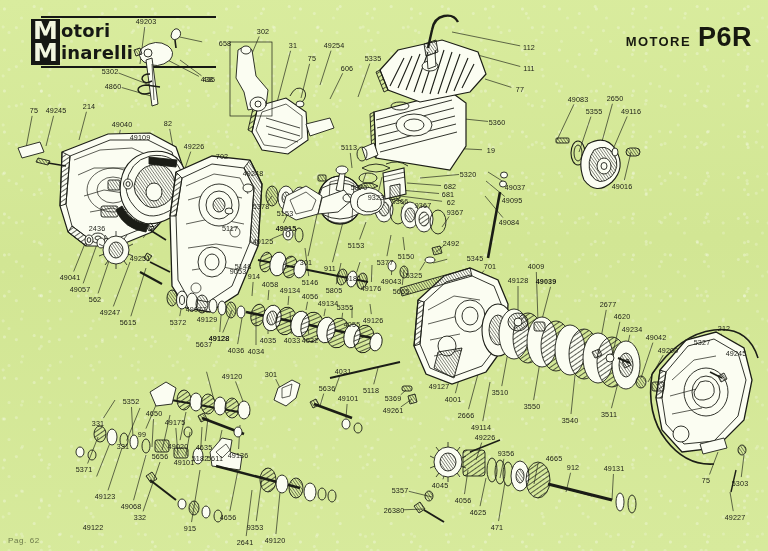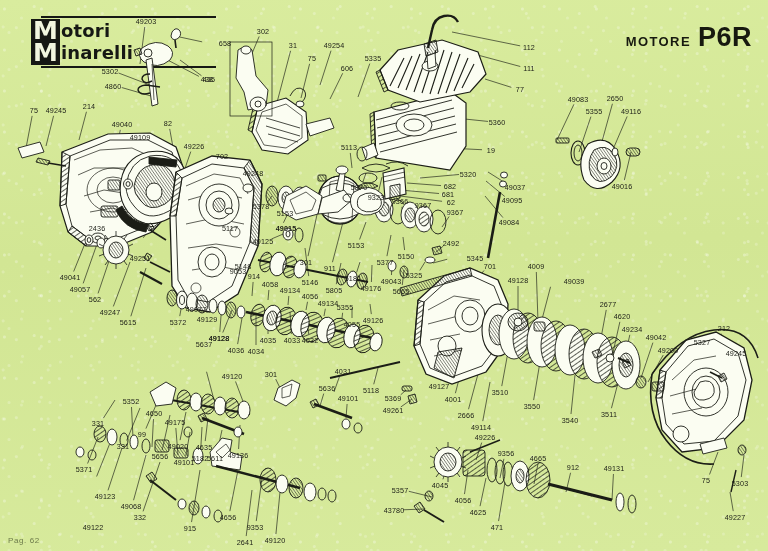--- a/index.html
+++ b/index.html
@@ -732,21 +732,21 @@
       <div class="lbl" style="left: 594px; top: 111px;">5355</div>
       <div class="lbl" style="left: 615px; top: 98px;">2650</div>
       <div class="lbl" style="left: 631px; top: 111px;">49116</div>
       <div class="lbl" style="left: 622px; top: 186px;">49016</div>
       <div class="lbl" style="left: 515px; top: 187px;">49037</div>
       <div class="lbl" style="left: 512px; top: 200px;">49095</div>
       <div class="lbl" style="left: 509px; top: 222px;">49084</div>
       <div class="lbl" style="left: 490px; top: 266px;">701</div>
       <div class="lbl" style="left: 518px; top: 280px;">49128</div>
       <div class="lbl" style="left: 536px; top: 266px;">4009</div>
-      <div class="lbl" style="left: 574px; top: 281px;">49039</div>
+      <div class="lbl" style="left: 546px; top: 281px; font-weight: bold;">49039</div>
       <div class="lbl" style="left: 439px; top: 386px;">49127</div>
       <div class="lbl" style="left: 453px; top: 399px;">4001</div>
       <div class="lbl" style="left: 466px; top: 415px;">2666</div>
       <div class="lbl" style="left: 481px; top: 427px;">49114</div>
       <div class="lbl" style="left: 500px; top: 392px;">3510</div>
       <div class="lbl" style="left: 532px; top: 406px;">3550</div>
       <div class="lbl" style="left: 570px; top: 420px;">3540</div>
       <div class="lbl" style="left: 608px; top: 304px;">2677</div>
       <div class="lbl" style="left: 622px; top: 316px;">4620</div>
       <div class="lbl" style="left: 632px; top: 329px;">49234</div>
@@ -789,20 +789,20 @@
       <div class="lbl" style="left: 348px; top: 398px;">49101</div>
       <div class="lbl" style="left: 371px; top: 390px;">5118</div>
       <div class="lbl" style="left: 393px; top: 398px;">5369</div>
       <div class="lbl" style="left: 393px; top: 410px;">49261</div>
       <div class="lbl" style="left: 485px; top: 437px;">49226</div>
       <div class="lbl" style="left: 440px; top: 485px;">4045</div>
       <div class="lbl" style="left: 463px; top: 500px;">4056</div>
       <div class="lbl" style="left: 478px; top: 512px;">4625</div>
       <div class="lbl" style="left: 497px; top: 527px;">471</div>
       <div class="lbl" style="left: 506px; top: 453px;">9356</div>
-      <div class="lbl" style="left: 524px; top: 458px; padding-left: 28px;">4665</div>
+      <div class="lbl" style="left: 540px; top: 458px; padding-left: 28px;">4665</div>
       <div class="lbl" style="left: 573px; top: 467px;">912</div>
       <div class="lbl" style="left: 400px; top: 490px;">5357</div>
-      <div class="lbl" style="left: 394px; top: 510px;">43780</div>
+      <div class="lbl" style="left: 394px; top: 510px;">26380</div>
     </div>
 
   <div class="pag">Pag. 62</div>
 </div>
 
 </body></html>

